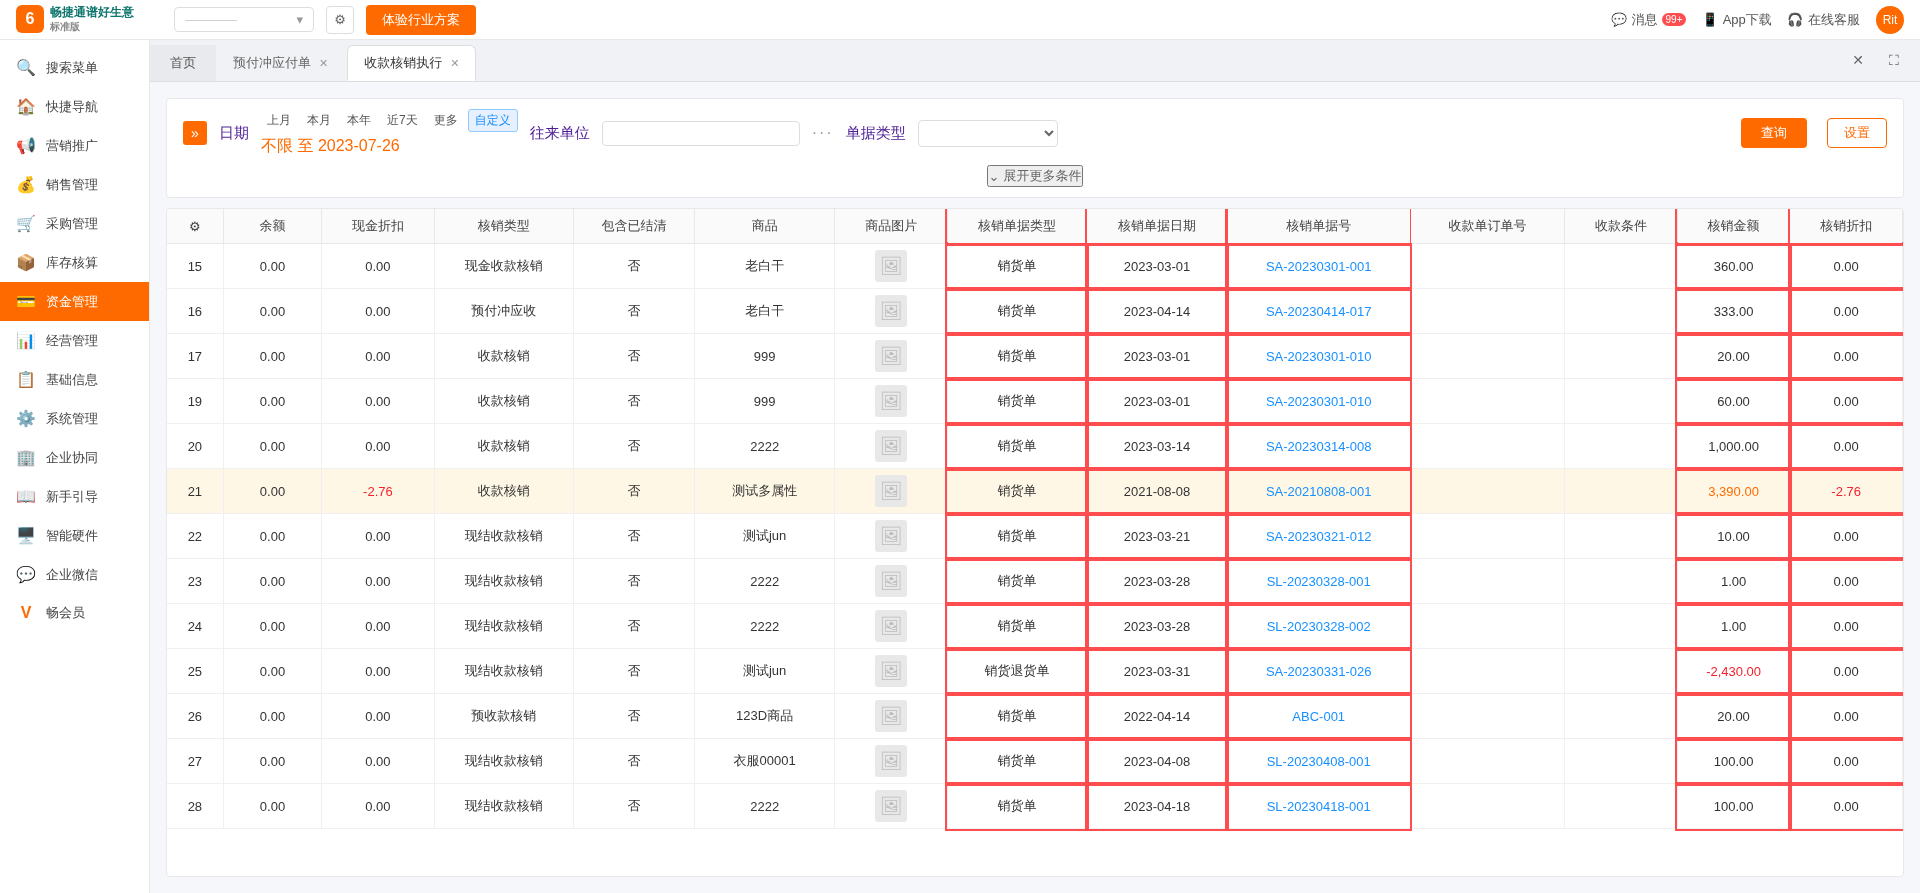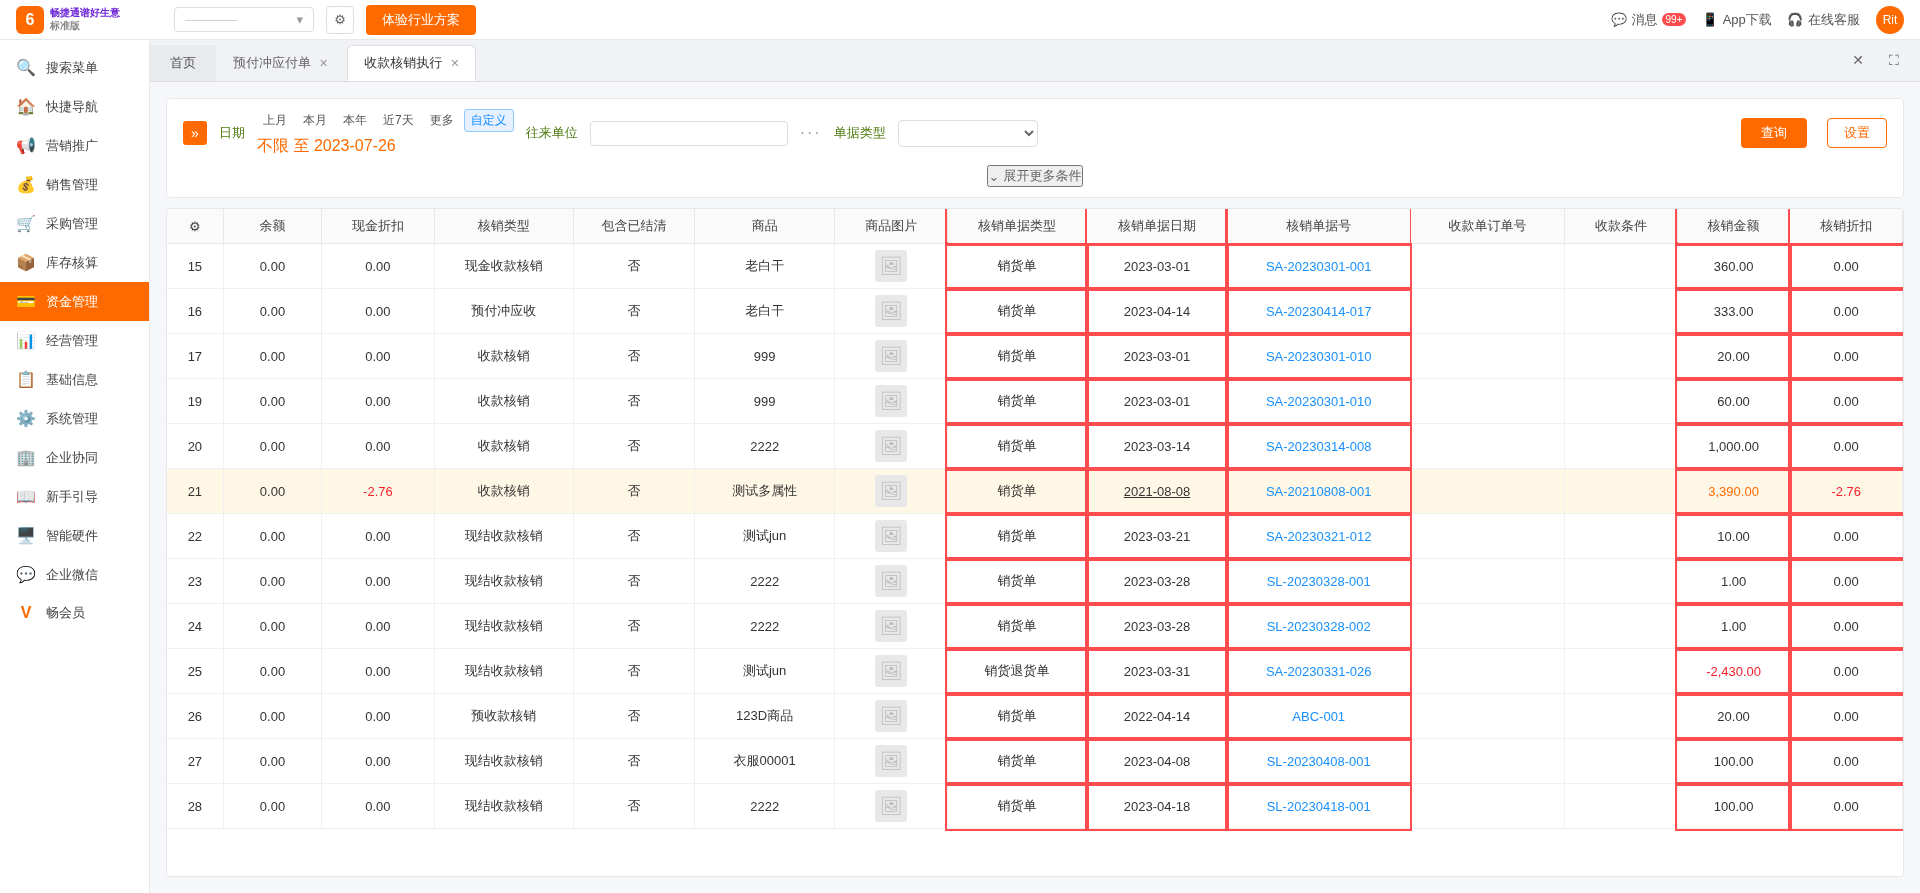--- a/index.html
+++ b/index.html
@@ -24,21 +24,21 @@
       font-weight: bold;
       font-size: 14px;
     }
     .logo-icon {
       width: 28px; height: 28px;
       background: #ff6a00;
       border-radius: 6px;
       display: flex; align-items: center; justify-content: center;
       color: #fff; font-size: 16px; font-weight: bold;
     }
-    .logo-text { font-size: 10px; color: #6d28d9; line-height: 1.2; }
+    .logo-text { font-size: 12px; color: #0f766e; line-height: 1.2; }
     .logo-sub { font-size: 10px; color: #888; }
     .top-middle {
       flex: 1;
       display: flex;
       align-items: center;
       gap: 12px;
     }
     .user-select {
       border: 1px solid #ddd;
       border-radius: 4px;
@@ -194,21 +194,21 @@
 
     
     .filter-bar {
       background: #fff;
       border-radius: 4px;
       border: 1px solid #e8e8e8;
       padding: 10px 16px;
       margin-bottom: 10px;
     }
     .filter-row { display: flex; align-items: center; gap: 12px; flex-wrap: wrap; }
-    .filter-label { color: #4d7c0f; font-size: 13px; }
+    .filter-label { color: #4c1d95; font-size: 15px; }
     .filter-btn {
       border: none; background: transparent;
       color: #555; font-size: 12px;
       cursor: pointer; padding: 2px 6px;
       border-radius: 3px;
     }
     .filter-btn.custom {
       background: #e6f0ff;
       color: #1890ff;
       border: 1px solid #91caff;
@@ -576,21 +576,21 @@
       <td>21</td>
       <td>0.00</td>
       <td class="red-text">-2.76</td>
       <td>收款核销</td>
       <td>否</td>
       <td>测试多属性</td>
       <td>
                   <div style="width:32px;height:32px;background:#e8e8e8;border-radius:3px;margin:auto;display:flex;align-items:center;justify-content:center;font-size:18px;color:#bbb;">🖼</div>
                 </td>
       <td style="outline:2px solid #ff4d4f;">销货单</td>
-      <td style="outline:2px solid #ff4d4f;text-decoration:underline;">2021-08-08</td>
+      <td style="outline:2px solid #ff4d4f;">2021-08-08</td>
       <td style="outline:2px solid #ff4d4f;"><a class="link-text" href="#">SA-20210808-001</a></td>
       <td></td>
       <td></td>
       <td class="orange-text" style="outline:2px solid #ff4d4f;">3,390.00</td>
       <td class="red-text" style="outline:2px solid #ff4d4f;">-2.76</td>
     </tr>
               <tr>
       <td>22</td>
       <td>0.00</td>
       <td class="">0.00</td>

